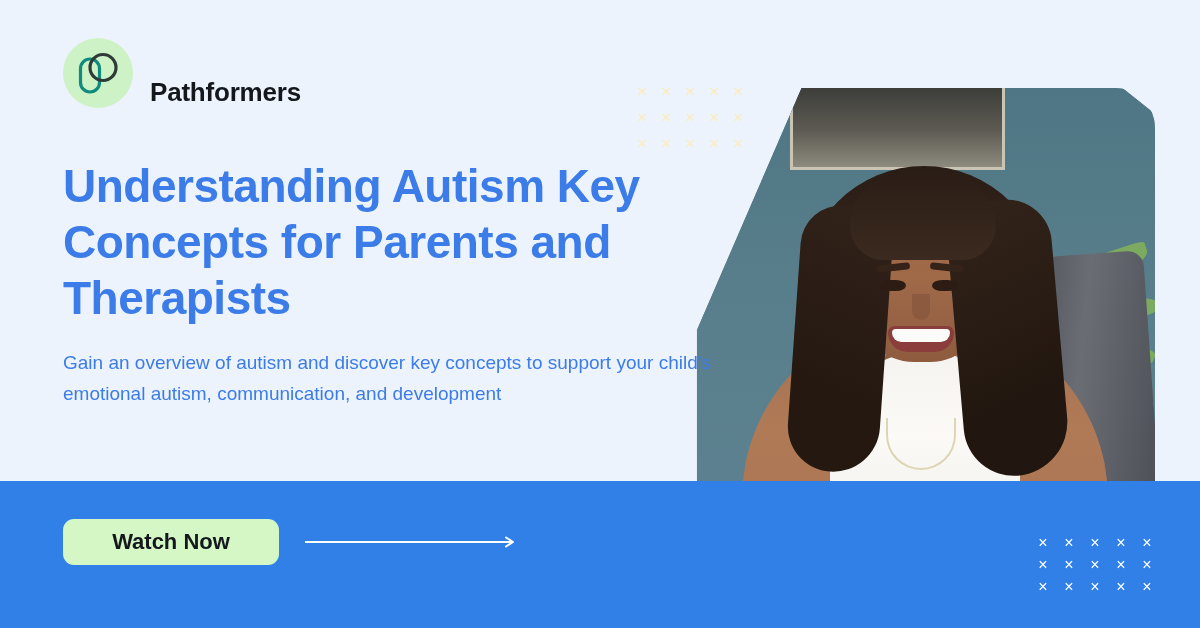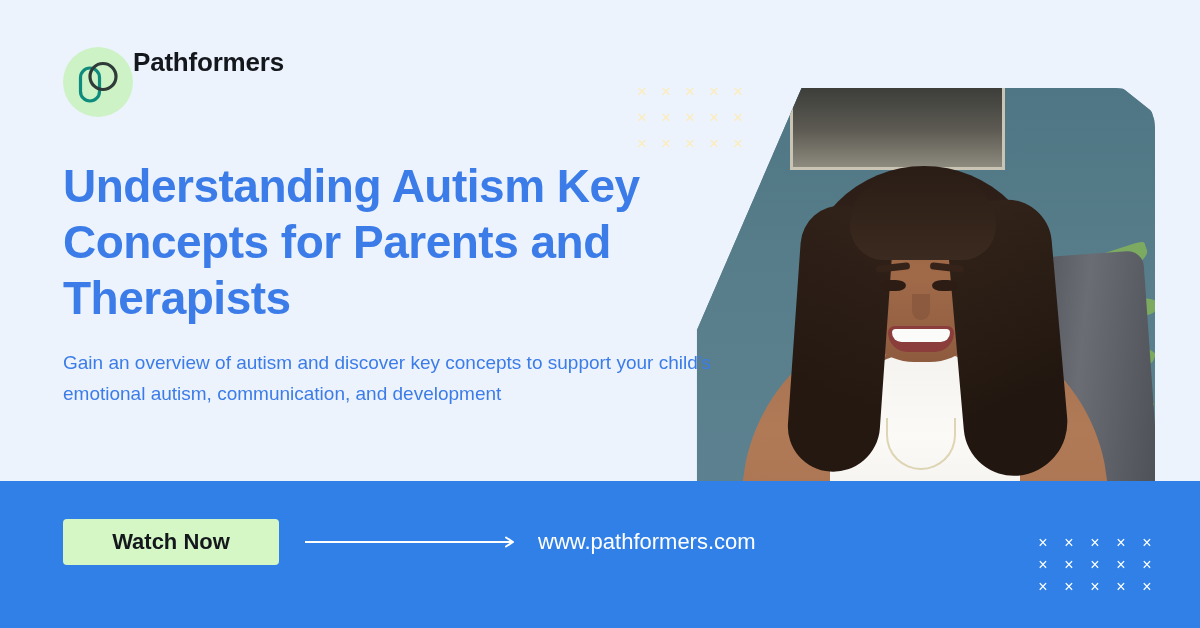--- a/index.html
+++ b/index.html
@@ -43,23 +43,24 @@
     left:1030px; top:532px;
     grid-template-columns:repeat(5, 26px);
     grid-template-rows:repeat(3, 22px);
     z-index:6;
   }
   #deco-bottom .x-mark { color:#ffffff; font-size:16px; }
 
   
   .logo-row {
     position:absolute;
-    left:63px; top:47px;
+    left:63px; top:38px;
     display:flex;
-    align-items:flex-start;
+    align-items:flex-end;
+    gap:17px;
     z-index:4;
   }
   .logo-badge {
     width:70px; height:70px;
     border-radius:50%;
     background:#cdf2c6;
     display:flex;
     align-items:center;
     justify-content:center;
     flex:0 0 auto;
@@ -282,21 +283,21 @@
   .watch-btn {
     display:flex;
     align-items:center;
     justify-content:center;
     width:216px; height:46px;
     background:#d4f7c5;
     color:#14171c;
     font-size:22px;
     font-weight:700;
     border:none;
-    border-radius:4px;
+    border-radius:11px;
     cursor:pointer;
     font-family:"Liberation Sans", sans-serif;
     white-space:nowrap;
   }
   .arrow {
     margin-left:26px;
     width:215px; height:12px;
     flex:0 0 auto;
   }
   .site-url {
@@ -397,16 +398,15 @@
       <span class="x-mark">×</span>
       <span class="x-mark">×</span>
     </div>
 
   <div class="cta-row">
     <button class="watch-btn">Watch Now</button>
     <svg class="arrow" viewBox="0 0 215 12" aria-hidden="true">
       <line x1="0" y1="6" x2="208" y2="6" stroke="#ffffff" stroke-width="2"></line>
       <polyline points="201,1.5 208,6 201,10.5" fill="none" stroke="#ffffff" stroke-width="2" stroke-linecap="round" stroke-linejoin="round"></polyline>
     </svg>
-    <span class="site-url">www.pathformers.com</span>
   </div>
 
 </div>
 
 </body></html>

